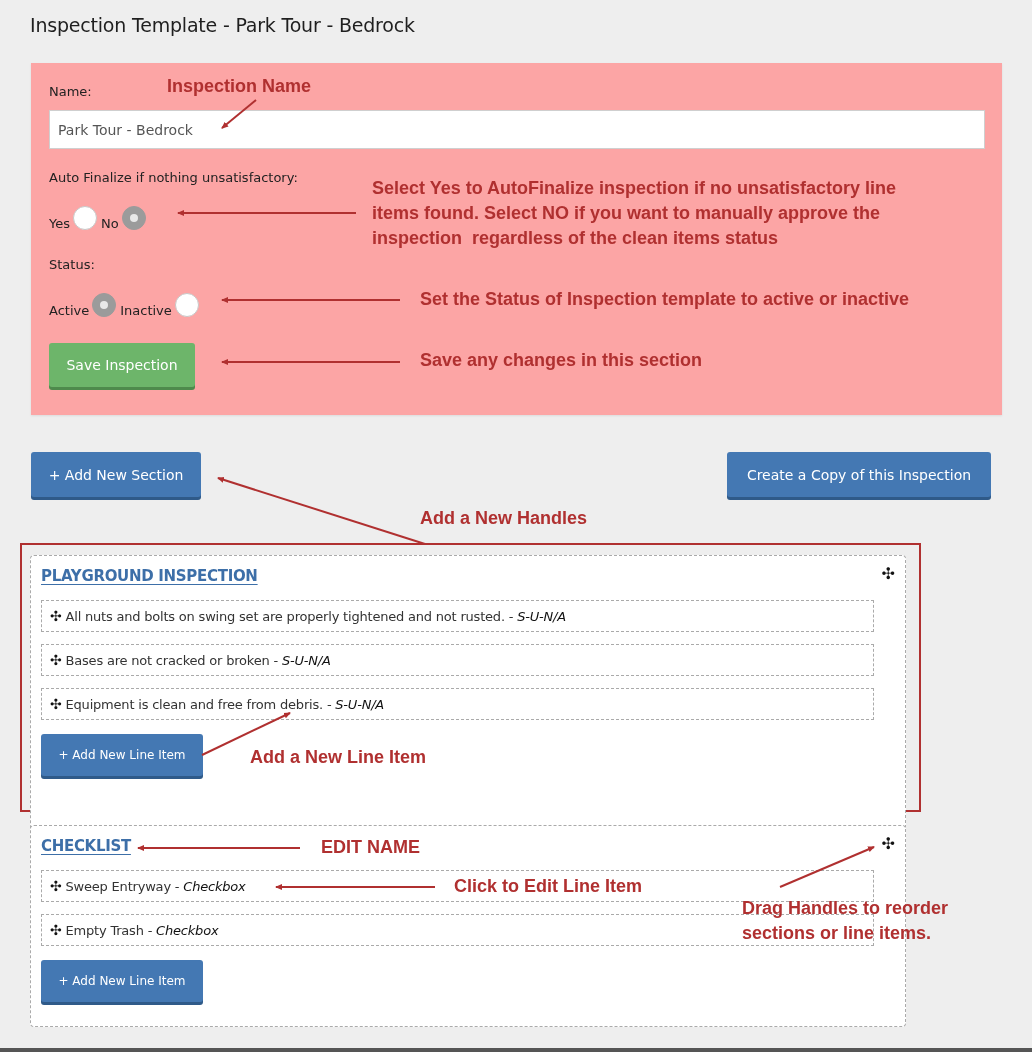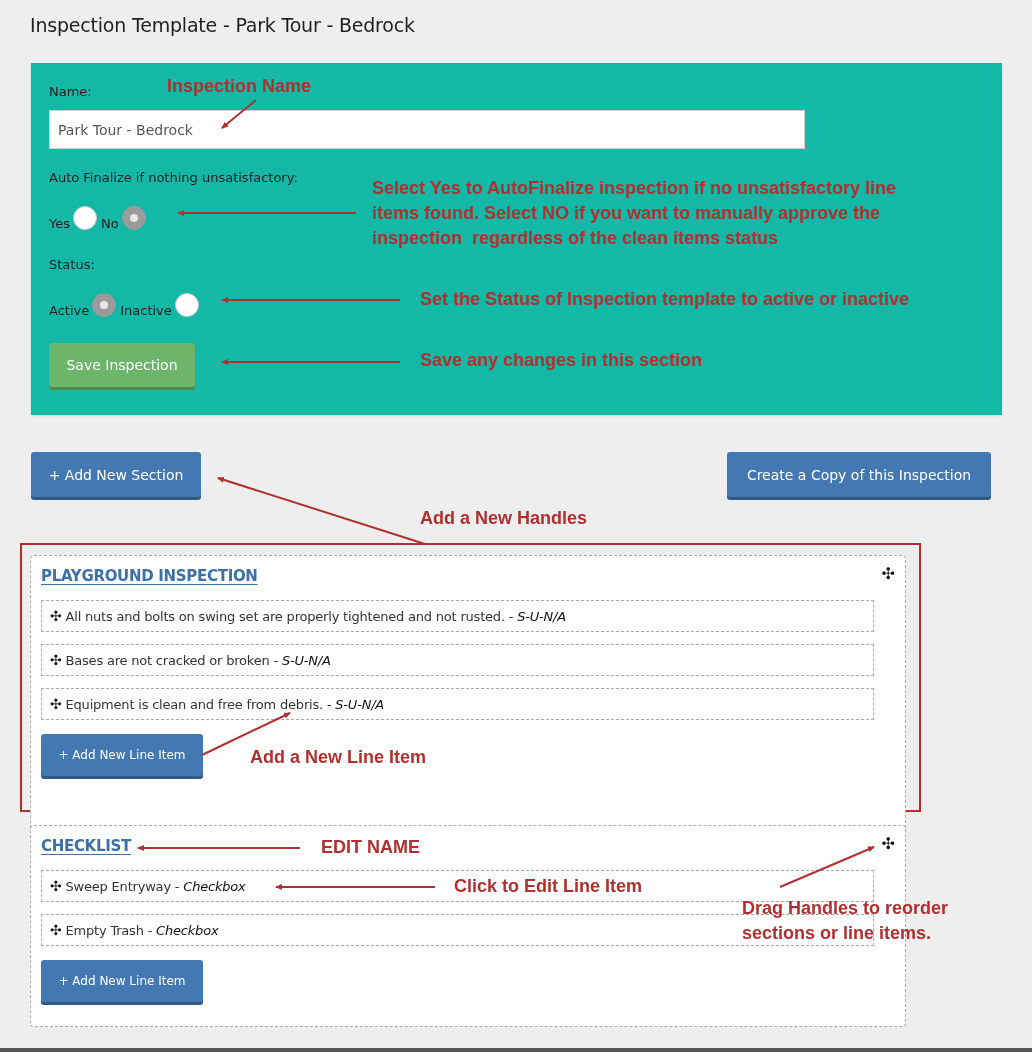--- a/index.html
+++ b/index.html
@@ -10,26 +10,26 @@
     color: #222;
     position: relative;
   }
   .page-title {
     position: absolute; left: 30px; top: 14px;
     font-size: 19px; font-weight: 500; color: #1f1f1f;
     letter-spacing: -0.2px;
   }
   .panel {
     position: absolute; left: 31px; top: 63px; width: 971px; height: 352px;
-    background: #14b8a6;
+    background: #fca5a5;
     box-shadow: 0 1px 2px rgba(0,0,0,0.08);
   }
   .label { position: absolute; font-size: 13px; color: #222; }
   .name-input {
-    position: absolute; left: 18px; top: 47px; width: 756px; height: 39px;
+    position: absolute; left: 18px; top: 47px; width: 936px; height: 39px;
     border: 1px solid #cfcfcf; background: #fff;
     font-family: "DejaVu Sans", sans-serif; font-size: 14px; color: #555;
     padding: 0 8px;
   }
   .radio-row { position: absolute; display: flex; align-items: center; font-size: 13px; color: #222; }
   .radio {
     width: 24px; height: 24px; border-radius: 50%;
     border: 1px solid #c8c8c8; background: #fff;
     display: inline-block; margin: 0 4px 0 3px; position: relative; top: -5px;
   }

